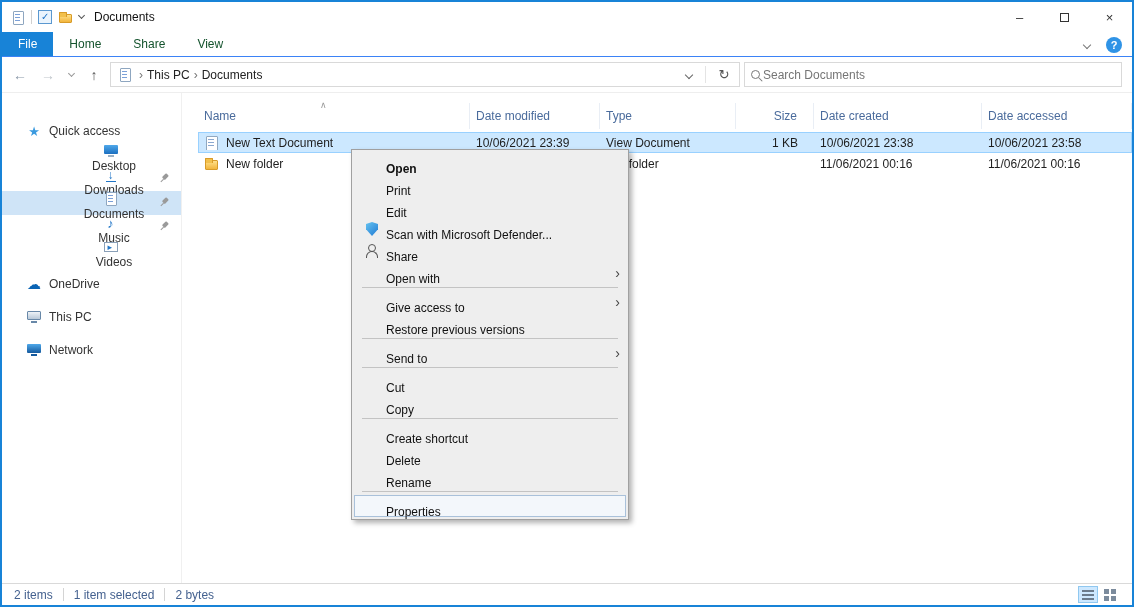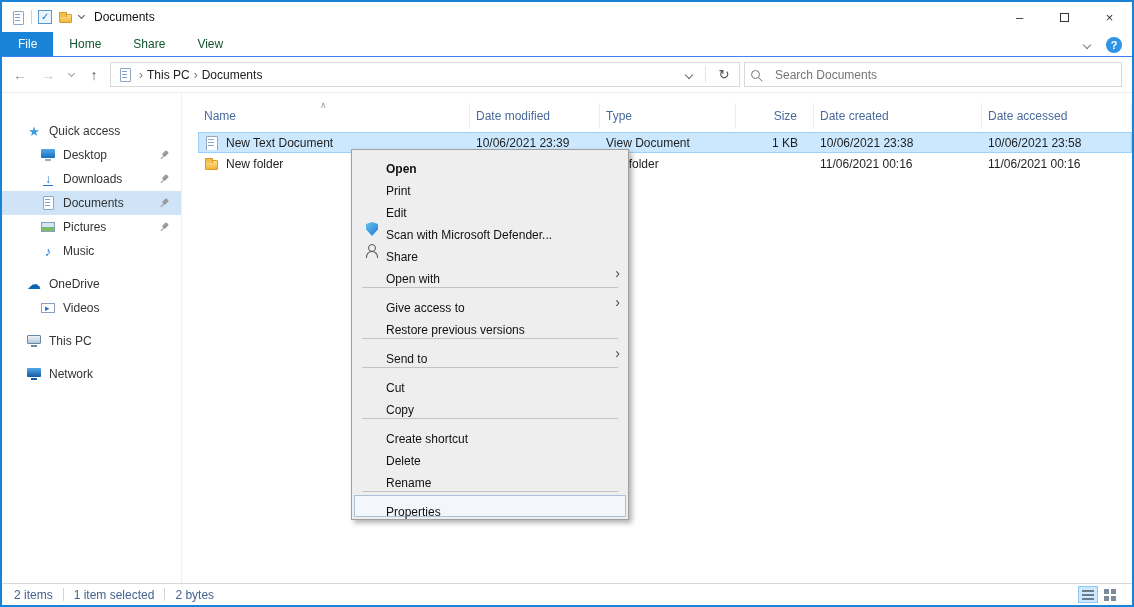--- a/index.html
+++ b/index.html
@@ -48,33 +48,33 @@
   .nav-chev { width:14px; color:#888; }
   .nav-up { color:#555; }
   .addr-box { flex:0 0 630px; height:25px; border:1px solid #d9d9d9; display:flex; align-items:center; padding:0 2px 0 6px; gap:5px; }
   .crumb { color:#222; padding:2px 2px; }
   .crumb-sep { color:#777; font-size:12px; padding:0 2px; }
   .crumb-sep::before { content:"›"; }
   .addr-spacer { flex:1; }
   .addr-drop { width:22px; height:23px; display:flex; align-items:center; justify-content:center; }
   .addr-div { width:1px; height:17px; background:#e4e4e4; }
   .refresh-btn { width:26px; height:23px; display:flex; align-items:center; justify-content:center; color:#555; font-size:13px; }
-  .search-box { flex:1; height:25px; border:1px solid #d9d9d9; display:flex; align-items:center; padding:0 6px; gap:15px; }
+  .search-box { flex:1; height:25px; border:1px solid #d9d9d9; display:flex; align-items:center; padding:0 6px; gap:3px; }
   .search-glyph { position:relative; width:9px; height:9px; border:1px solid #777; border-radius:50%; flex:none; }
   .search-glyph::after { content:""; position:absolute; width:5px; height:1px; background:#777; transform:rotate(45deg); right:-4px; bottom:-2px; }
   .search-box input { border:none; outline:none; flex:1; font:inherit; color:#333; background:transparent; }
   .search-box input::placeholder { color:#757575; opacity:1; }
 
   
   .main { display:flex; height:490px; background:#fff; }
 
   
   .sidebar { width:180px; flex:none; padding-top:26px; border-right:1px solid #f0f0f0; overflow:hidden; }
   .side-item { display:flex; align-items:center; height:24px; padding-left:24px; cursor:default; }
-  .side-item.child { padding-left:38px; }
+  .side-item.child { padding-left:38px;flex-direction:column; }
   .side-item.gap { margin-top:9px; }
   .side-item.sel { background:#cfe4f7; }
   .s-label { margin-left:7px; color:#333; white-space:nowrap; }
   .s-icon { position:relative; width:16px; height:16px; flex:none; display:flex; align-items:center; justify-content:center; }
   .s-icon[data-icon="star"]::before { content:"★"; color:#3a9adf; font-size:13px; }
   .s-icon[data-icon="desktop"]::before { content:""; position:absolute; left:1px; right:1px; top:2px; bottom:5px; background:linear-gradient(#4fa8ea,#1b6fc0); border-radius:1px; }
   .s-icon[data-icon="desktop"]::after { content:""; position:absolute; left:5px; right:5px; bottom:2px; height:2px; background:#9ab0c4; }
   .s-icon[data-icon="downloads"]::before { content:"↓"; color:#2176c7; font-weight:bold; font-size:12px; }
   .s-icon[data-icon="downloads"]::after { content:""; position:absolute; left:3px; right:3px; bottom:1px; height:1px; background:#2176c7; }
   .s-icon[data-icon="documents"]::before { content:""; position:absolute; left:3px; top:1px; width:9px; height:12px; background:#fff; border:1px solid #8ea6c0; border-radius:1px; }
@@ -225,41 +225,36 @@
           <span class="s-label">Downloads</span>
           <span class="pin-icon"></span>
         </div>
 
         <div class="side-item child pinned sel">
           <span class="s-icon" data-icon="documents"></span>
           <span class="s-label">Documents</span>
           <span class="pin-icon"></span>
         </div>
 
-        <div class="side-item child pinned">
-          <span class="s-icon" data-icon="pictures"></span>
-          <span class="s-label">Pictures</span>
-          <span class="pin-icon"></span>
-        </div>
 
         <div class="side-item child">
           <span class="s-icon" data-icon="music"></span>
           <span class="s-label">Music</span>
 
         </div>
 
+        <div class="side-item child">
+          <span class="s-icon" data-icon="videos"></span>
+          <span class="s-label">Videos</span>
+
+        </div>
+
         <div class="side-item gap">
           <span class="s-icon" data-icon="onedrive"></span>
           <span class="s-label">OneDrive</span>
-
-        </div>
-
-        <div class="side-item child">
-          <span class="s-icon" data-icon="videos"></span>
-          <span class="s-label">Videos</span>
 
         </div>
 
         <div class="side-item gap">
           <span class="s-icon" data-icon="thispc"></span>
           <span class="s-label">This PC</span>
 
         </div>
 
         <div class="side-item gap">

